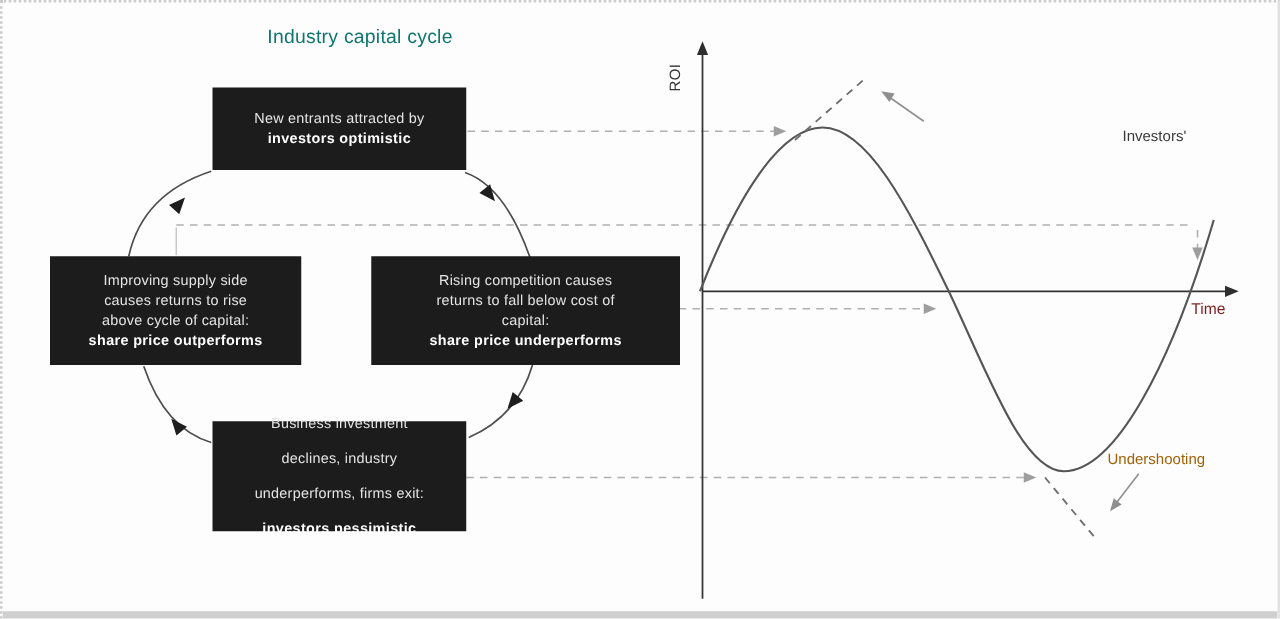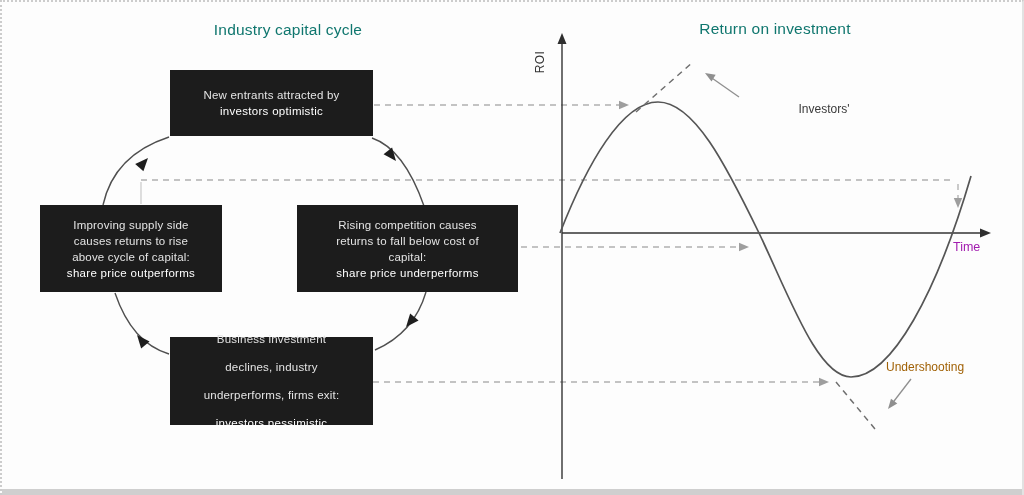--- a/index.html
+++ b/index.html
@@ -14,32 +14,32 @@
     position:absolute;width:320px;text-align:center;font-size:15.5px;color:#0f766e;
     letter-spacing:.2px;
   }
   .title-left{left:126px;top:19px;}
   .title-right{left:613px;top:18px;}
   .box{
     position:absolute;background:#1c1c1c;color:#e4e4e4;
     display:flex;flex-direction:column;justify-content:center;align-items:center;
     text-align:center;font-size:11.5px;line-height:16px;letter-spacing:.2px;
   }
-  .box .bold{font-weight:400;color:#ffffff;letter-spacing:.3px;}
+  .box .bold{font-weight:700;color:#ffffff;letter-spacing:.3px;}
   .box-top{left:168px;top:68px;width:203px;height:66px;}
-  .box-left{left:38px;top:203px;width:182px;height:87px;}
-  .box-right{left:295px;top:203px;width:221px;height:87px;}
+  .box-left{left:38px;top:203px;width:201px;height:87px;}
+  .box-right{left:295px;top:203px;width:247px;height:87px;}
   .box-bottom{left:168px;top:335px;width:203px;height:88px;gap:12px;}
   .roi-label{
     position:absolute;left:521px;top:53px;width:34px;text-align:center;
     font-size:12px;color:#333333;transform:rotate(-90deg);letter-spacing:.3px;
   }
-  .time-label{position:absolute;left:951px;top:238px;font-size:12.5px;color:#a21caf;}
+  .time-label{position:absolute;left:951px;top:238px;font-size:12.5px;color:#7f1d1d;}
   .overshoot-note{
-    position:absolute;left:697px;top:99px;width:250px;text-align:center;
+    position:absolute;left:697px;top:99px;width:250px;text-align:right;
     font-size:12px;line-height:17px;color:#3a3a3a;
   }
   .overshoot-note span{display:block;}
   .undershoot-note{position:absolute;left:884px;top:358px;font-size:12px;color:#a16207;}
 </style>
 </head>
 <body>
 
 <div class="stage">
 
@@ -89,21 +89,20 @@
       <path d="M 737,95 L 707,74"></path>
       <path d="M 909,377 L 889,403"></path>
     </g>
     <g fill="#8f8f8f">
       <polygon points="-10,-4 0,0 -10,4" transform="translate(703,71) rotate(-149)"></polygon>
       <polygon points="-10,-4 0,0 -10,4" transform="translate(886,407) rotate(128)"></polygon>
     </g>
   </svg>
 
   <div class="panel-title title-left">Industry capital cycle</div>
-  <div class="panel-title title-right">Return on investment</div>
 
   <div class="box box-top">
     <span>New entrants attracted by</span>
     <span class="bold">investors optimistic</span>
   </div>
 
   <div class="box box-left">
     <span>Improving supply side</span>
     <span>causes returns to rise</span>
     <span>above cycle of capital:</span>

